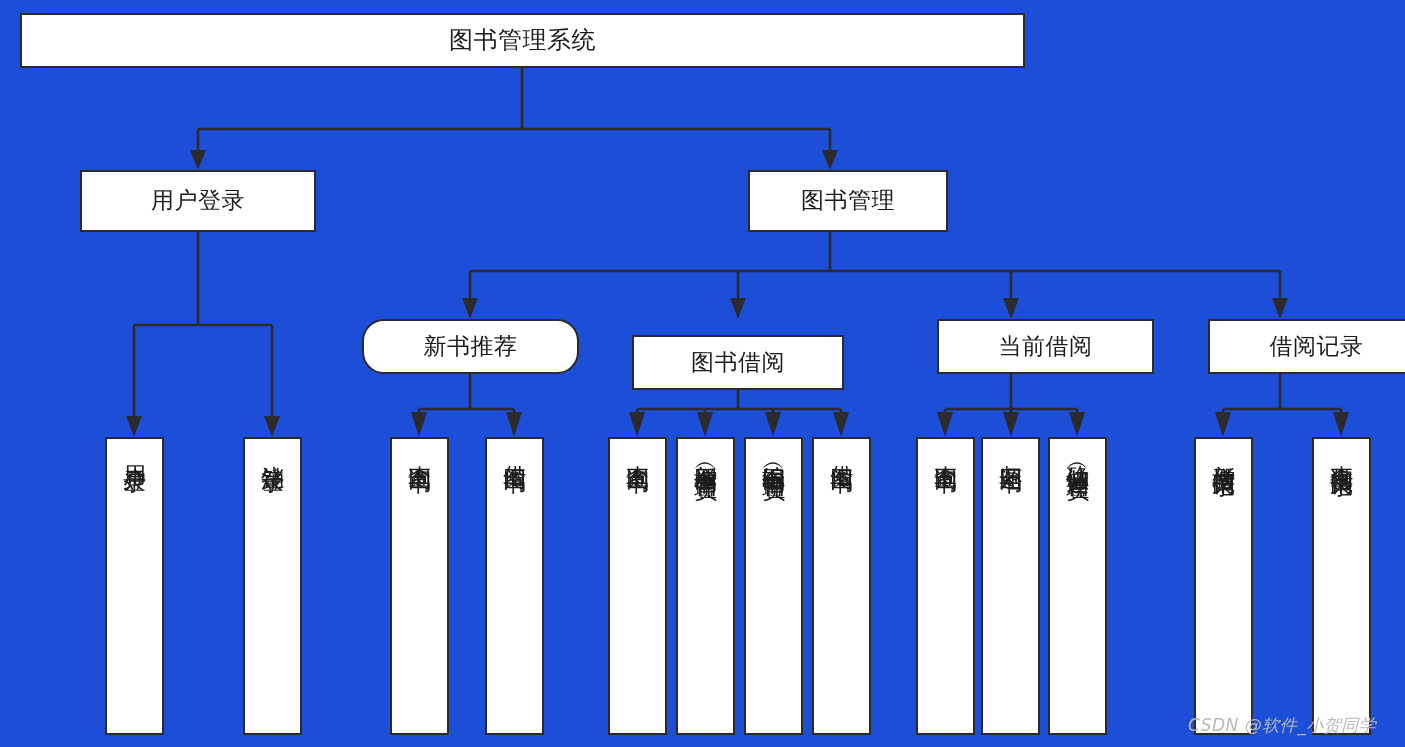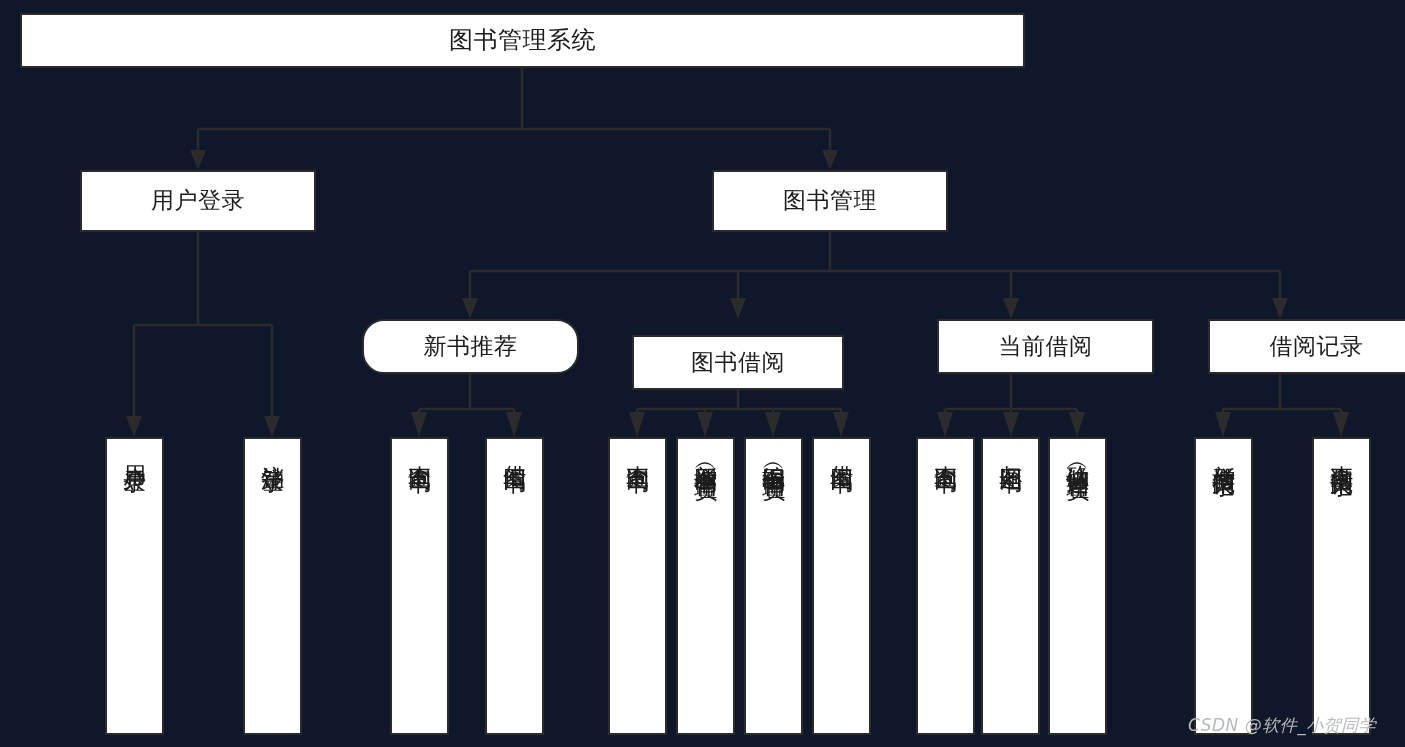--- a/index.html
+++ b/index.html
@@ -7,21 +7,21 @@
     padding: 0;
     background: #ffffff;
   }
   body {
     font-family: "DejaVu Sans", "Liberation Sans", sans-serif;
   }
   #canvas {
     position: relative;
     width: 1405px;
     height: 747px;
-    background: #0f172a;
+    background: #1d4ed8;
     overflow: hidden;
   }
   
   .node {
     position: absolute;
     box-sizing: border-box;
     background: #ffffff;
     border: 2px solid #2b2b2b;
     display: flex;
     align-items: center;
@@ -156,21 +156,21 @@
   </svg>
 
   <div class="node horiz root" style="left:20px; top:13px; width:1005px; height:55px;">
     <span class="node-label">图书管理系统</span>
   </div>
 
   <div class="node horiz" style="left:80px; top:170px; width:236px; height:62px;">
     <span class="node-label">用户登录</span>
   </div>
 
-  <div class="node horiz" style="left:712px; top:170px; width:236px; height:62px;">
+  <div class="node horiz" style="left:748px; top:170px; width:200px; height:62px;">
     <span class="node-label">图书管理</span>
   </div>
 
   <div class="node horiz" style="left:362px; top:319px; width:217px; height:55px;border-radius:22px;">
     <span class="node-label">新书推荐</span>
   </div>
 
   <div class="node horiz" style="left:632px; top:335px; width:212px; height:55px;">
     <span class="node-label">图书借阅</span>
   </div>

